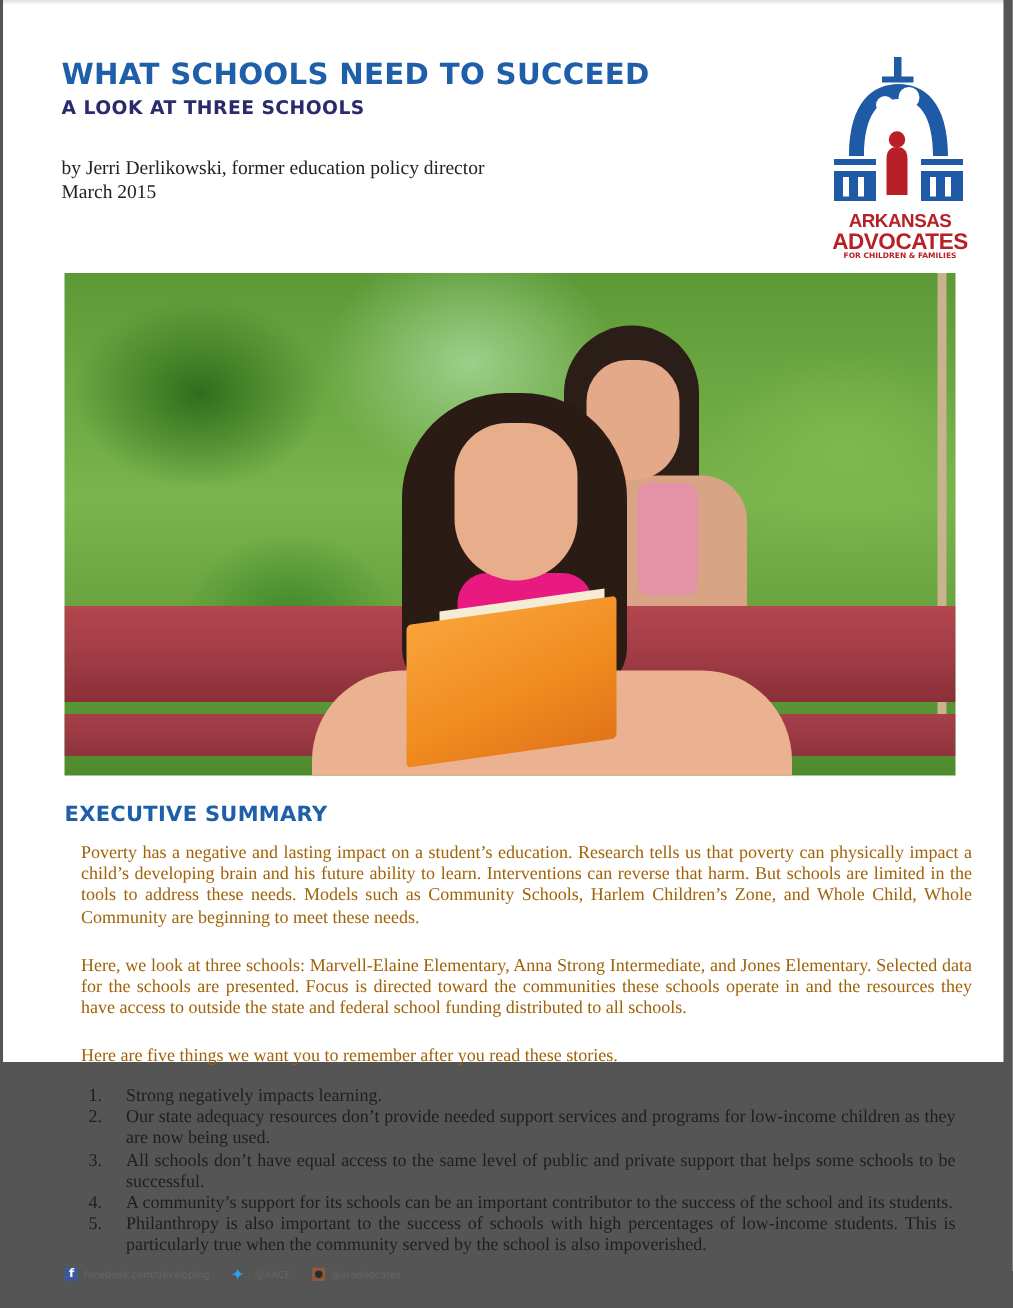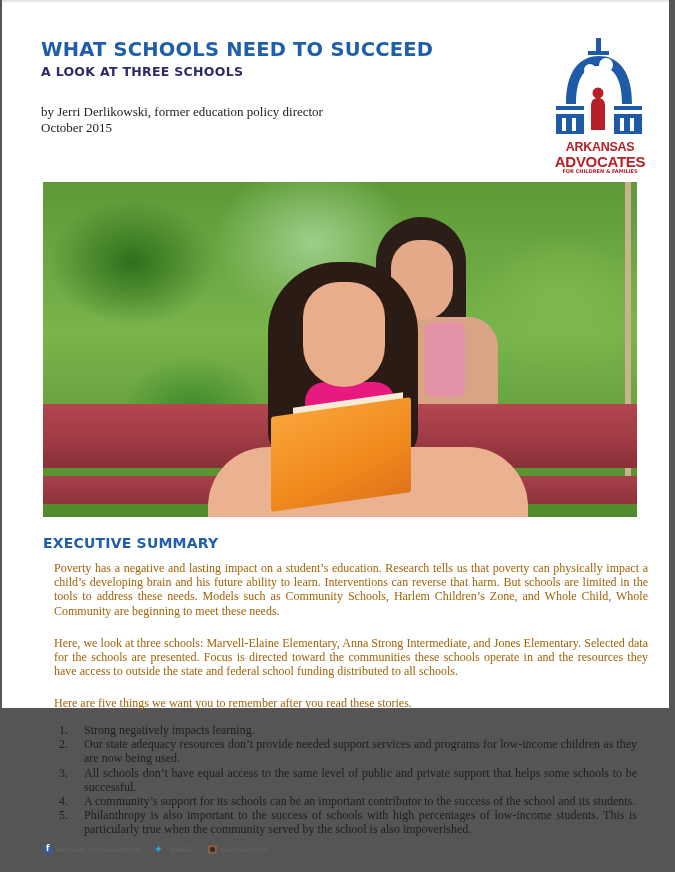--- a/index.html
+++ b/index.html
@@ -113,21 +113,21 @@
   </style>
 </head>
 <body>
 
 <div class="page">
 
   <div class="title">WHAT SCHOOLS NEED TO SUCCEED</div>
   <div class="subtitle">A LOOK AT THREE SCHOOLS</div>
   <div class="byline">
     <div>by Jerri Derlikowski, former education policy director</div>
-    <div>October 2015</div>
+    <div>March 2015</div>
   </div>
 
   <div class="logo">
     <svg width="96" height="100" viewBox="0 0 96 100" style="position:absolute;left:0;top:0;">
       <rect x="44" y="0" width="5" height="14" fill="#1f5aa6"></rect>
       <rect x="36" y="13" width="21" height="4" fill="#1f5aa6"></rect>
       <path d="M14 66 C14 30 30 18 47 18 C64 18 80 30 80 66 L70 66 C70 38 60 28 47 28 C34 28 24 38 24 66 Z" fill="#1f5aa6"></path>
       <circle cx="38" cy="32" r="6" fill="#fff"></circle>
       <path d="M28 66 C28 48 32 40 38 40 C44 40 48 48 48 66 Z" fill="#fff"></path>
       <circle cx="54" cy="27" r="7" fill="#fff"></circle>

